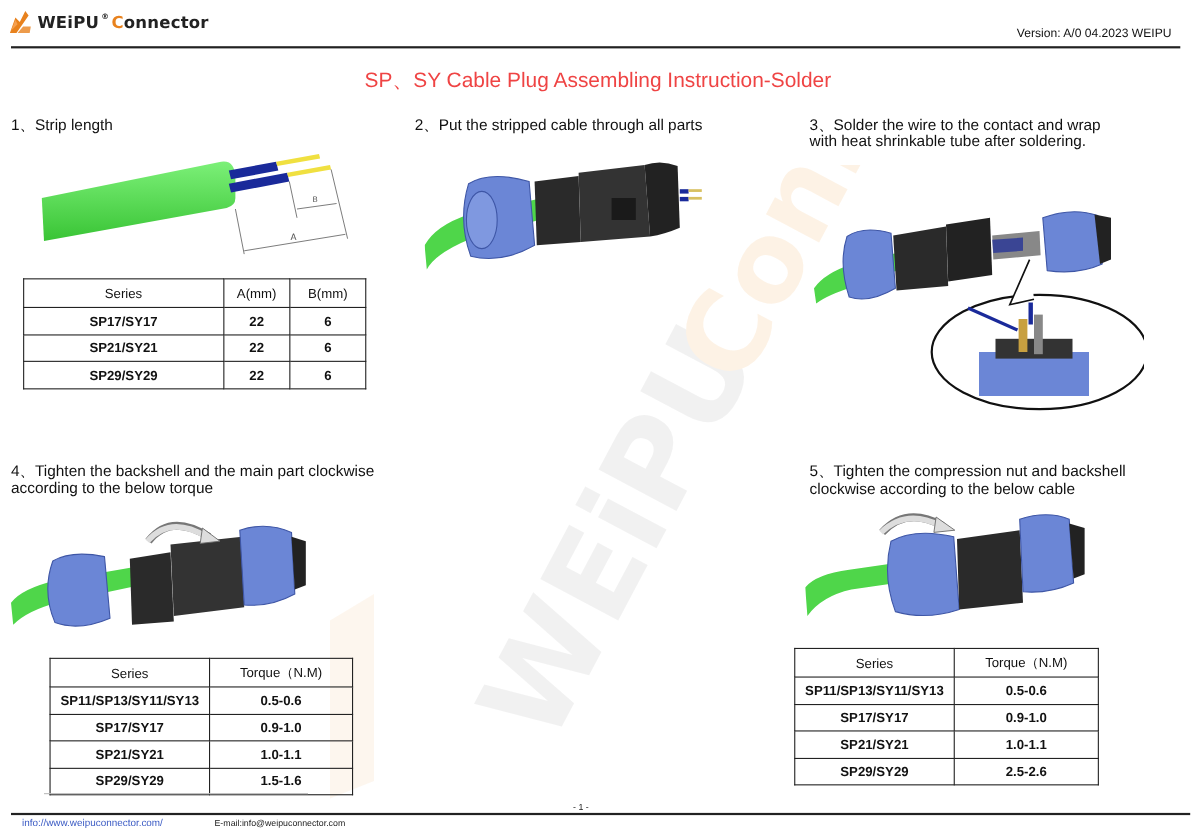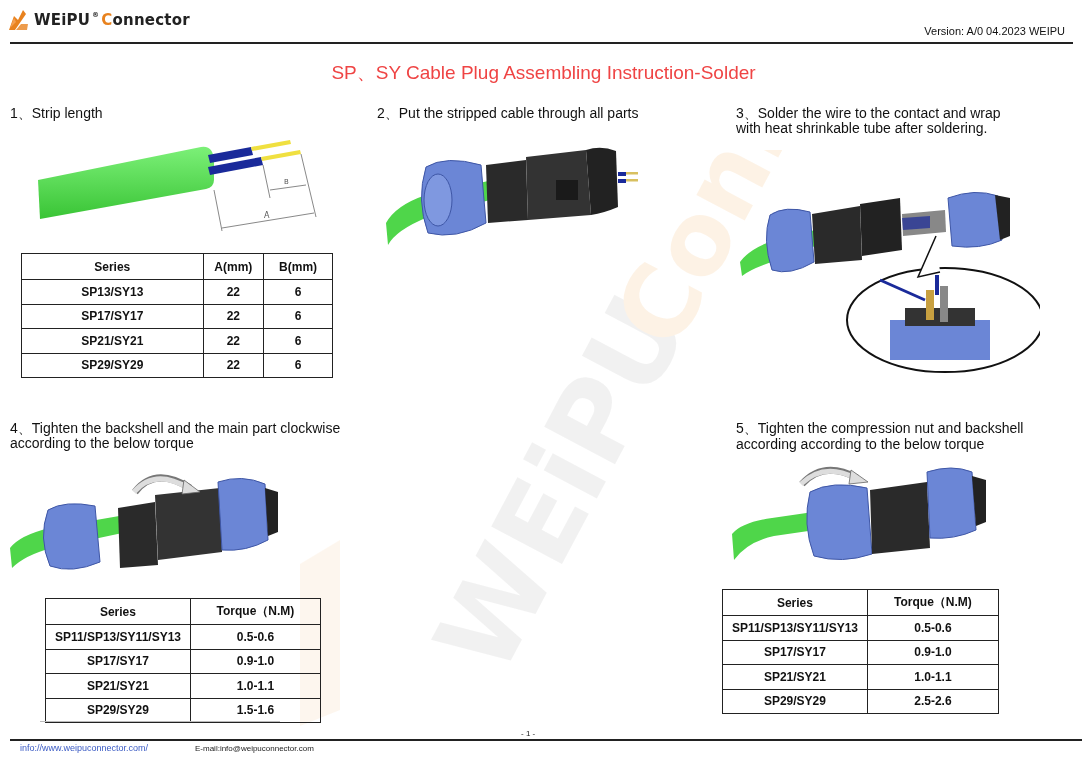--- a/index.html
+++ b/index.html
@@ -19,21 +19,21 @@
   .version { right: 22px; top: 25px; font-size: 11px; color: #111; }
   .hdr-line { left: 10px; right: 14px; top: 42px; height: 1.5px; background: #222; }
 
   .title { left: 0; width: 1087px; top: 60px; text-align: center; font-size: 19px; color: #ef4444; }
 
   .step-title { font-size: 14px; line-height: 15px; color: #111; }
 
   
   table.spec { border-collapse: collapse; position: absolute; font-size: 12px; }
   table.spec td { border: 1px solid #222; text-align: center; height: 24.5px; padding: 0 4px; font-weight: bold; color: #111; }
-  table.spec tr.hdr td { font-weight: bold; height: 26px; margin-top: 47px; }
+  table.spec tr.hdr td { font-weight: normal; height: 26px; margin-top: 47px; }
 
   
   .foot-line { left: 10px; top: 739px; width: 1072px; height: 1.5px; background: #222; }
   .foot-gray { left: 40px; top: 721px; width: 240px; height: 1px; background: #bbb; }
   .page-num { left: 521px; top: 729px; font-size: 8px; color: #222; }
   .foot-url { left: 20px; top: 743px; font-size: 9px; color: #3b5bc4; }
   .foot-mail { left: 195px; top: 744px; font-size: 8px; color: #222; }
 
   
   .wm { left: 300px; top: 150px; width: 600px; height: 580px; pointer-events: none; }
@@ -97,25 +97,20 @@
       <col style="width:58px">
       <col style="width:66px">
     </colgroup>
   <tbody>
       <tr class="hdr">
     <td>Series</td>
     <td>A(mm)</td>
     <td>B(mm)</td>
   </tr>
   <tr>
-        <td>SP13/SY13</td>
-        <td>22</td>
-        <td>6</td>
-      </tr>
-  <tr>
         <td>SP17/SY17</td>
         <td>22</td>
         <td>6</td>
       </tr>
   <tr>
         <td>SP21/SY21</td>
         <td>22</td>
         <td>6</td>
       </tr>
   <tr>
@@ -199,21 +194,21 @@
         <td>1.0-1.1</td>
       </tr>
   <tr>
         <td>SP29/SY29</td>
         <td>1.5-1.6</td>
       </tr>
 </tbody>
   </table>
 
 <div class="abs step-title" style="left:736px; top:421px;">5、Tighten the compression nut and backshell</div>
-<div class="abs step-title" style="left:736px; top:437px;">according according to the below torque</div>
+<div class="abs step-title" style="left:736px; top:437px;">clockwise according to the below cable</div>
 <svg class="illus" style="left:732px; top:462px;" width="270" height="100" viewBox="0 0 270 100">
   <path d="M0 72 Q10 60 40 56 L95 48 L97 66 L42 74 Q15 80 2 98 Z" fill="#4fd64a"></path>
   <path d="M78 30 Q100 18 135 26 L140 92 Q110 102 82 94 Q70 62 78 30 Z" fill="#6b86d6" stroke="#3e56a6"></path>
   <path d="M138 28 L195 20 L198 86 L140 92 Z" fill="#2a2a2a"></path>
   <path d="M195 10 Q220 2 240 10 L244 68 Q222 78 198 76 Z" fill="#6b86d6" stroke="#3e56a6"></path>
   <path d="M240 14 L254 18 L254 60 L244 64 Z" fill="#222"></path>
   <path d="M70 22 Q92 -2 125 16" fill="none" stroke="#777" stroke-width="7"></path>
   <path d="M69 22 Q92 0 123 16" fill="none" stroke="#ddd" stroke-width="5"></path>
   <path d="M119 8 L136 20 L117 22 Z" fill="#ddd" stroke="#666" stroke-width="0.8"></path>
 </svg>

